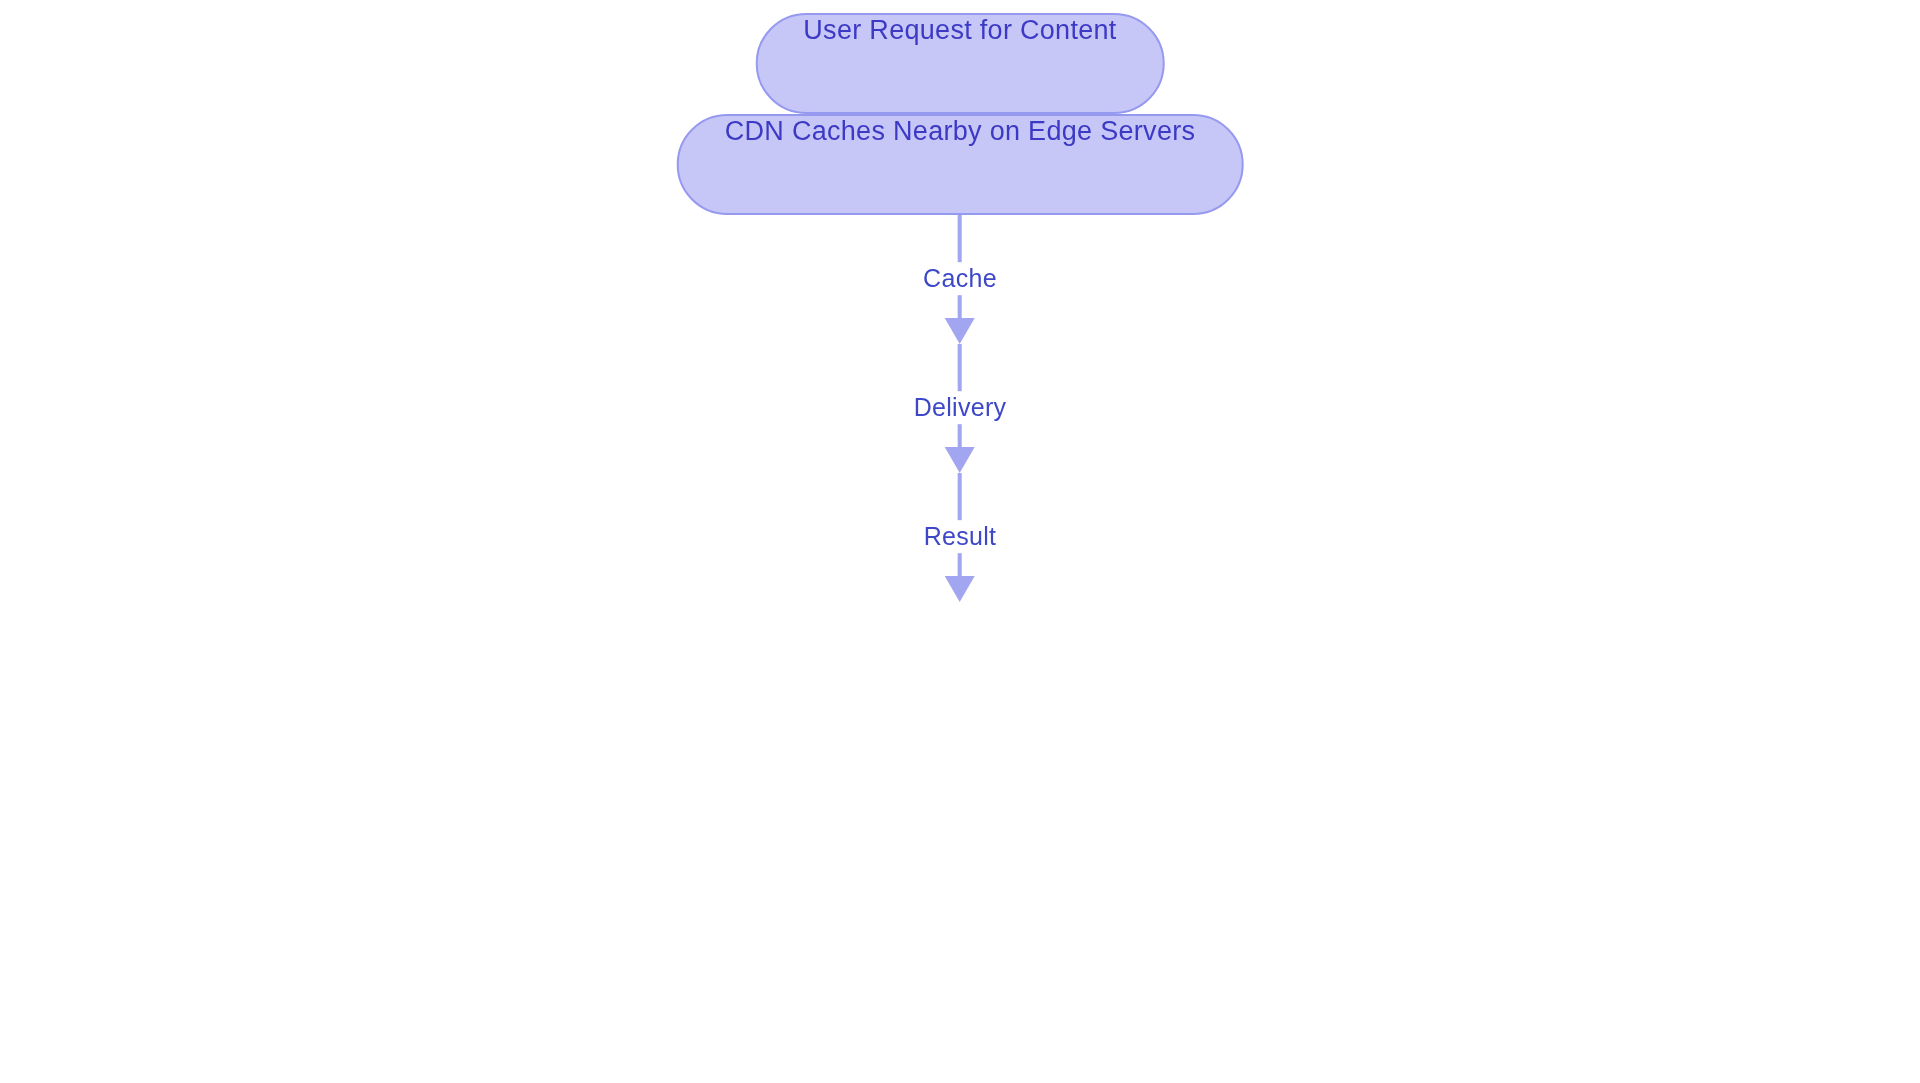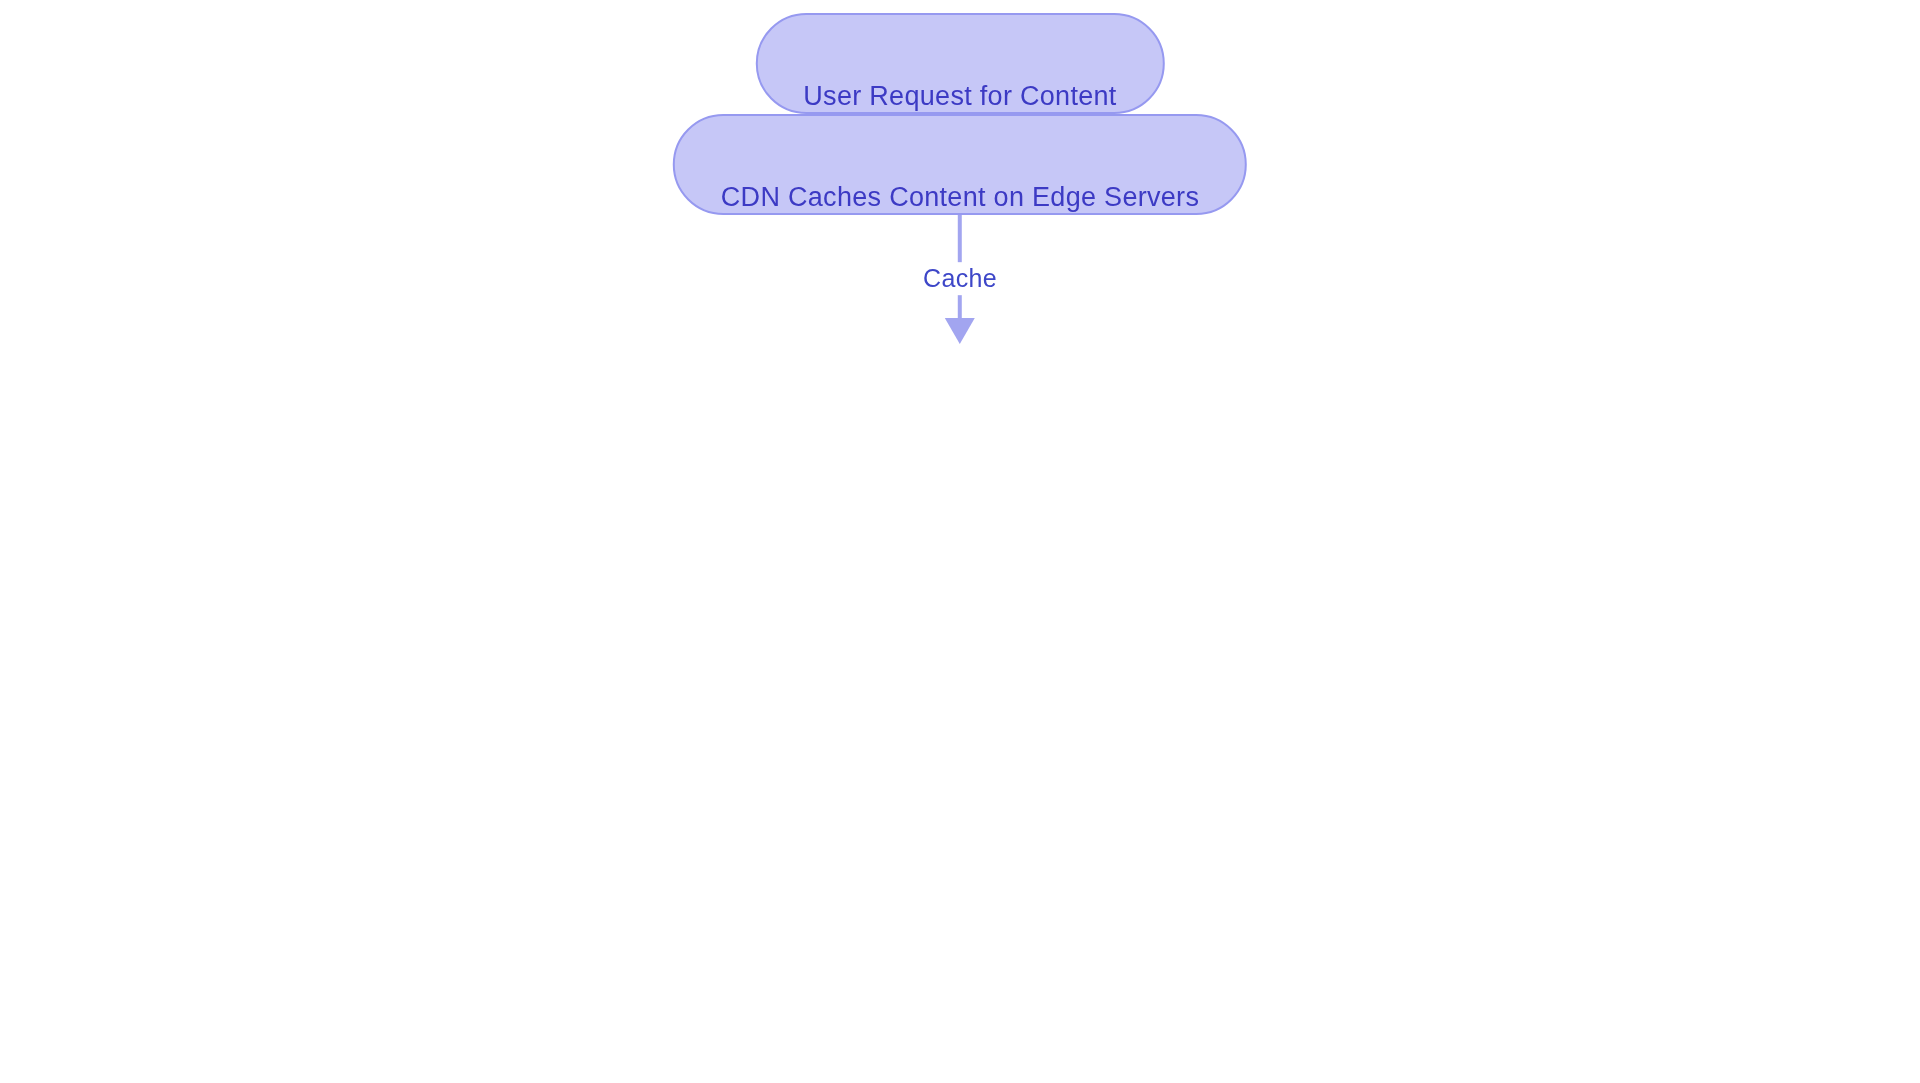--- a/index.html
+++ b/index.html
@@ -33,21 +33,21 @@
     flex-direction: column;
     align-items: center;
   }
   .node {
     height: 101px;
     border-radius: 54px;
     background: var(--node-fill);
     border: 2px solid var(--node-border);
     color: var(--node-text);
     display: flex;
-    align-items: flex-end;
+    align-items: flex-start;
     justify-content: center;
     padding: 0 46px;
     font-size: 27px;
     font-weight: 500;
     letter-spacing: 0.3px;
     white-space: nowrap;
   }
   .connector {
     position: relative;
     height: 129px;
@@ -92,28 +92,38 @@
 
 <div class="canvas">
   <div class="flow">
 
     <div class="node">
       <span>User Request for Content</span>
     </div>
 
 
     <div class="node">
-      <span>CDN Caches Content on Edge Servers</span>
+      <span>CDN Caches Nearby on Edge Servers</span>
     </div>
 
     <div class="connector">
       <div class="line"></div>
       <div class="arrowhead"></div>
       <span class="edge-label">Cache</span>
     </div>
 
 
+    <div class="connector">
+      <div class="line"></div>
+      <div class="arrowhead"></div>
+      <span class="edge-label">Delivery</span>
+    </div>
 
 
+    <div class="connector">
+      <div class="line"></div>
+      <div class="arrowhead"></div>
+      <span class="edge-label">Result</span>
+    </div>
 
 
   </div>
 </div>
 
 </body></html>

